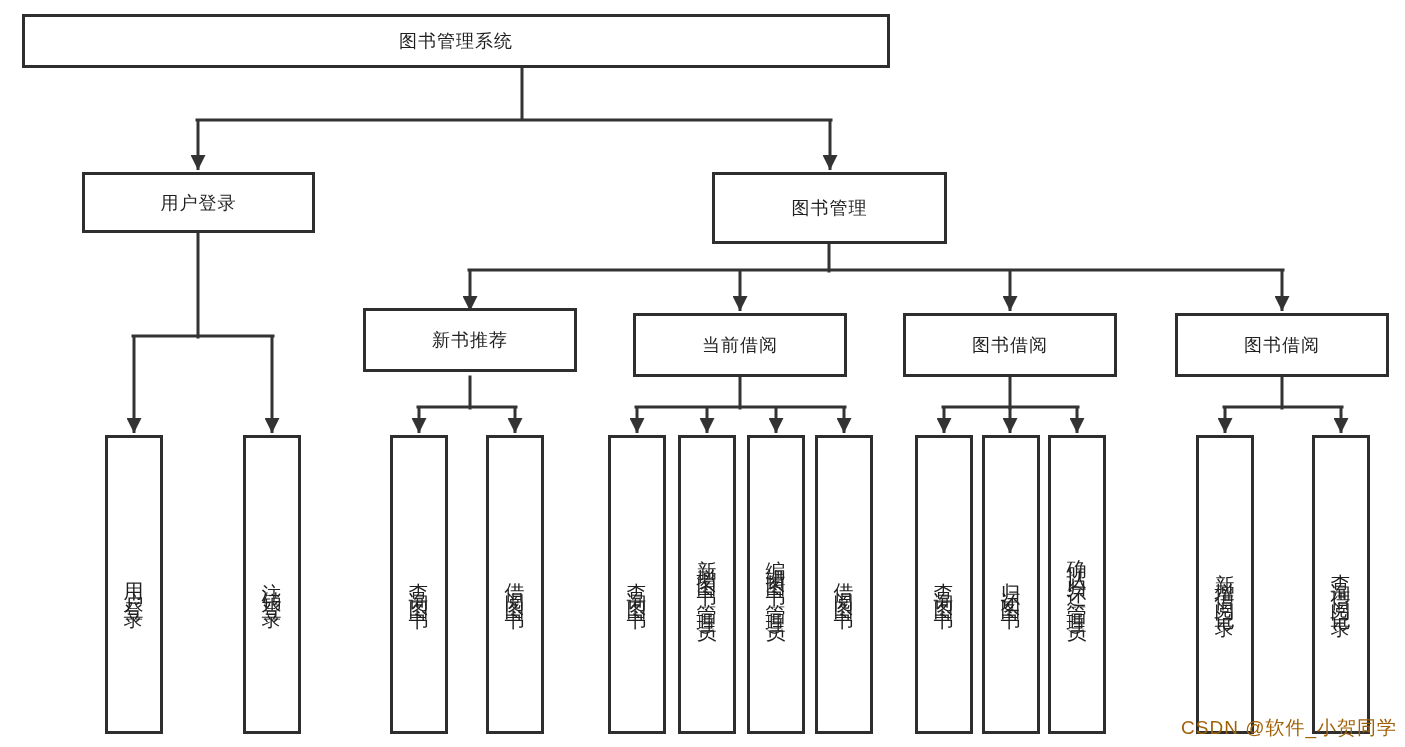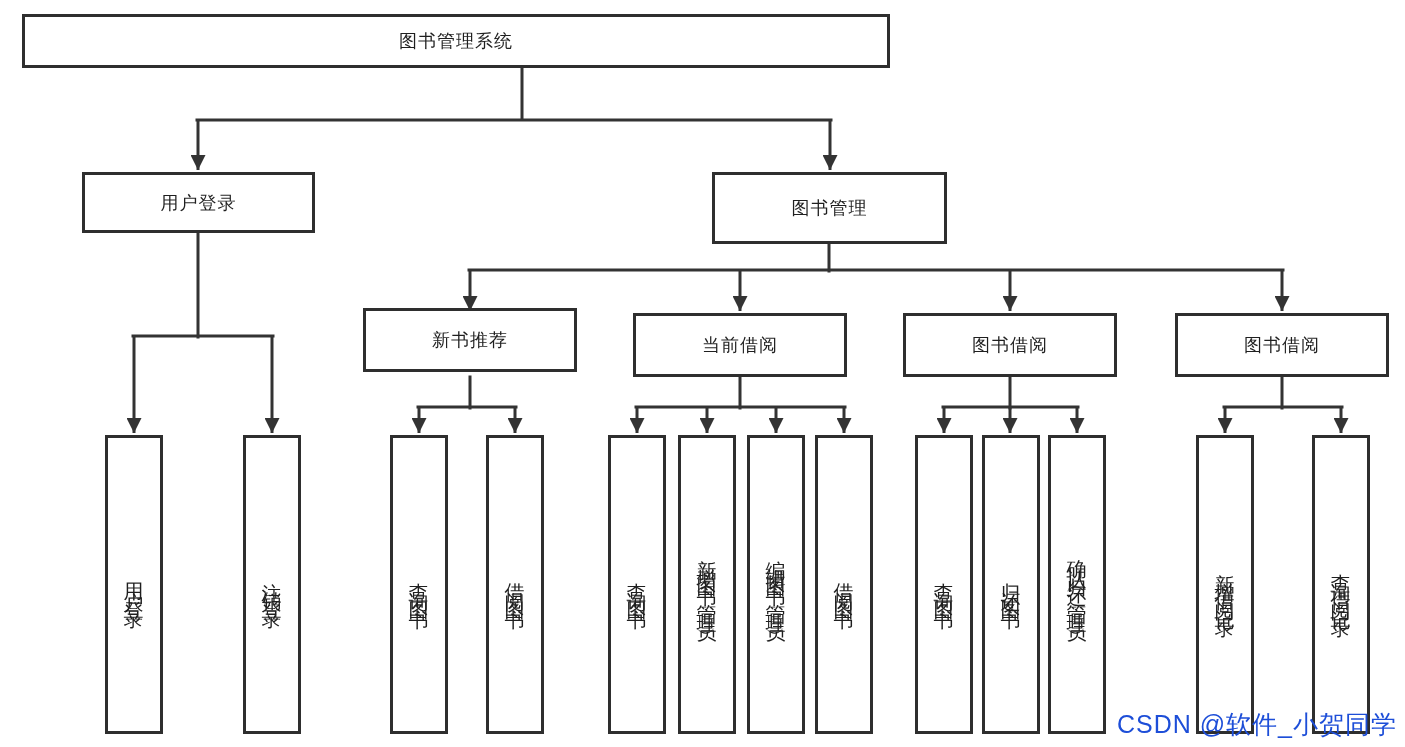--- a/index.html
+++ b/index.html
@@ -12,21 +12,21 @@
     position:absolute;box-sizing:border-box;border:3px solid #2e2e2e;background:#ffffff;
     display:flex;align-items:center;justify-content:center;text-align:center;
   }
   .hnode{font-size:18px;letter-spacing:1px;white-space:nowrap;}
   .vnode{width:58px;top:435px;height:299px;}
   .vnode .vtxt{
     writing-mode:vertical-rl;text-orientation:mixed;
     font-size:20px;letter-spacing:9px;line-height:1;white-space:nowrap;
   }
   #watermark{
-    position:absolute;right:8px;bottom:6px;font-size:25px;color:#1d4ed8;
+    position:absolute;right:8px;bottom:6px;font-size:19px;color:#a16207;
     letter-spacing:1px;white-space:nowrap;
   }
 </style>
 </head>
 <body>
 
 <div id="canvas">
 
   <svg id="wires" viewBox="0 0 1405 747" xmlns="http://www.w3.org/2000/svg" aria-hidden="true">
     <defs>

